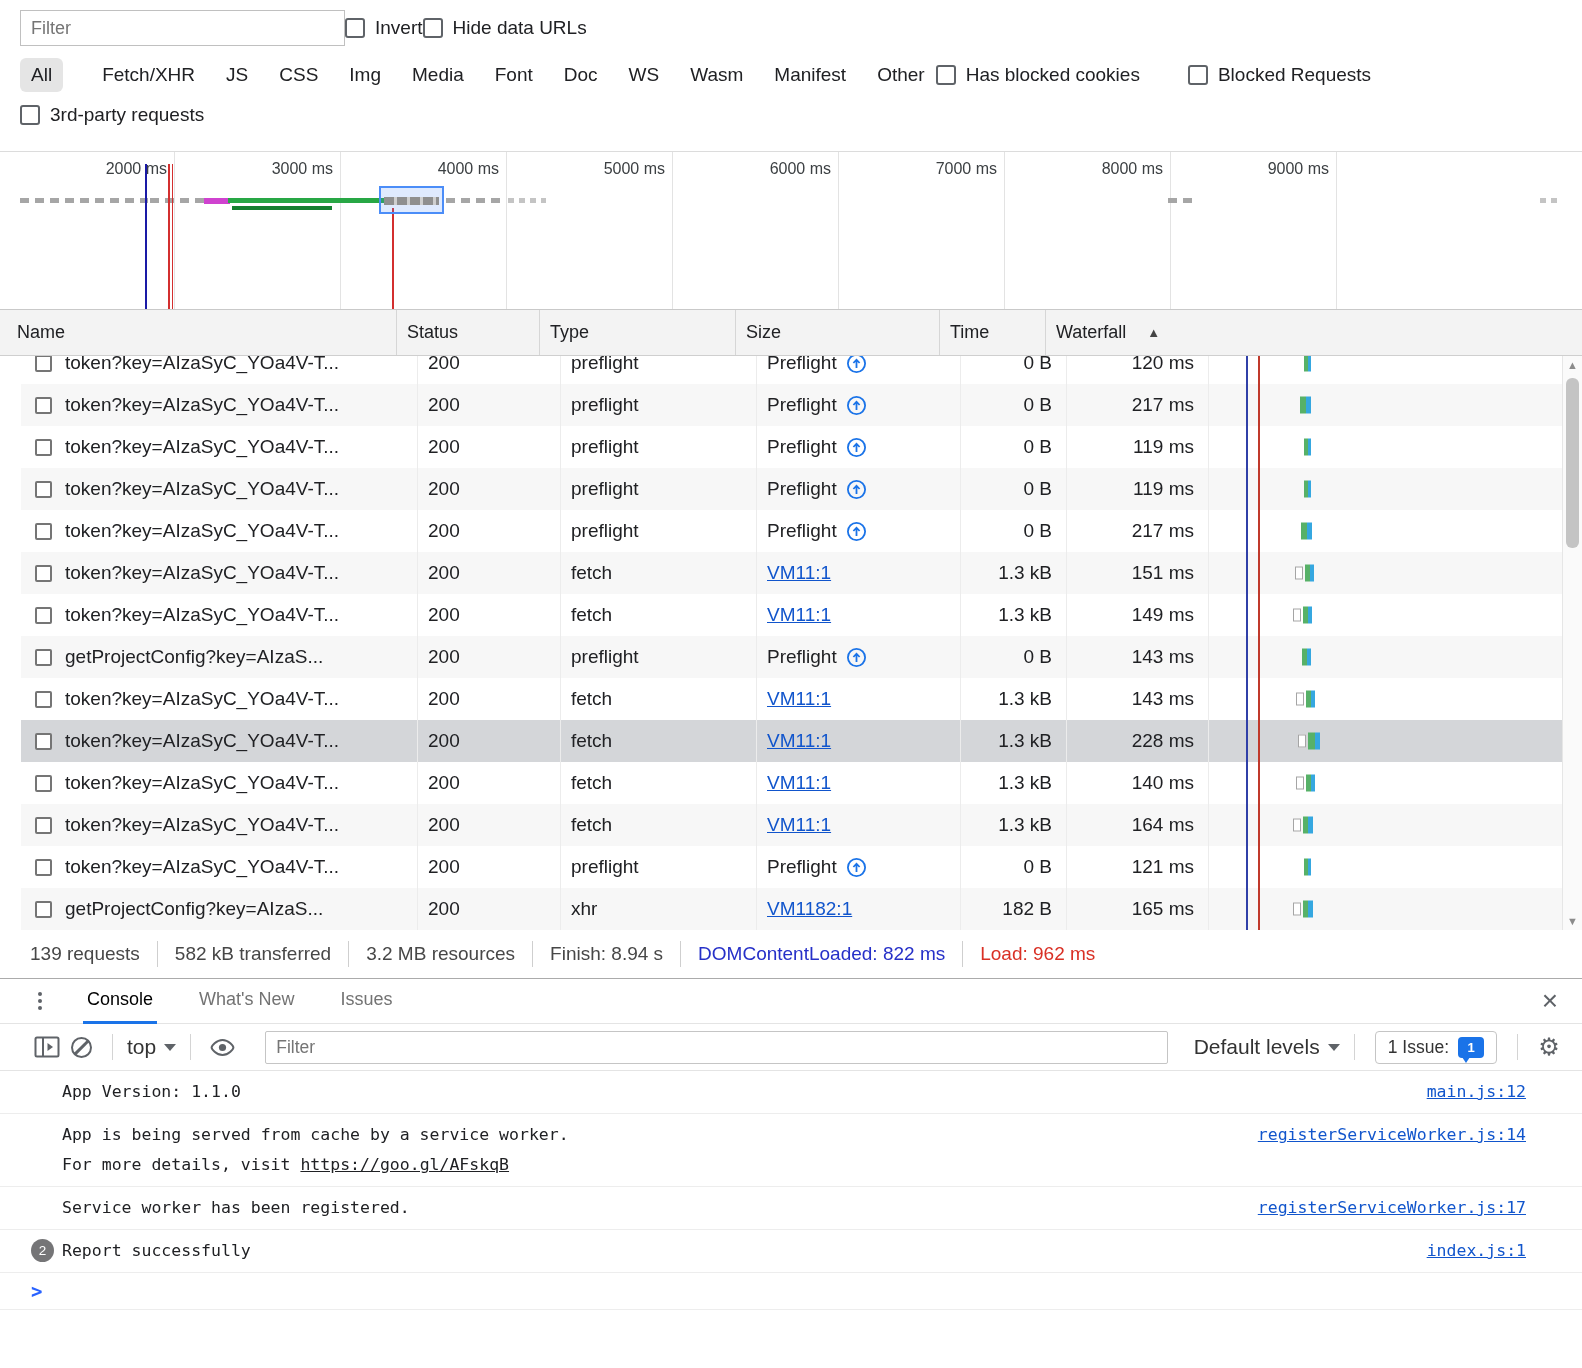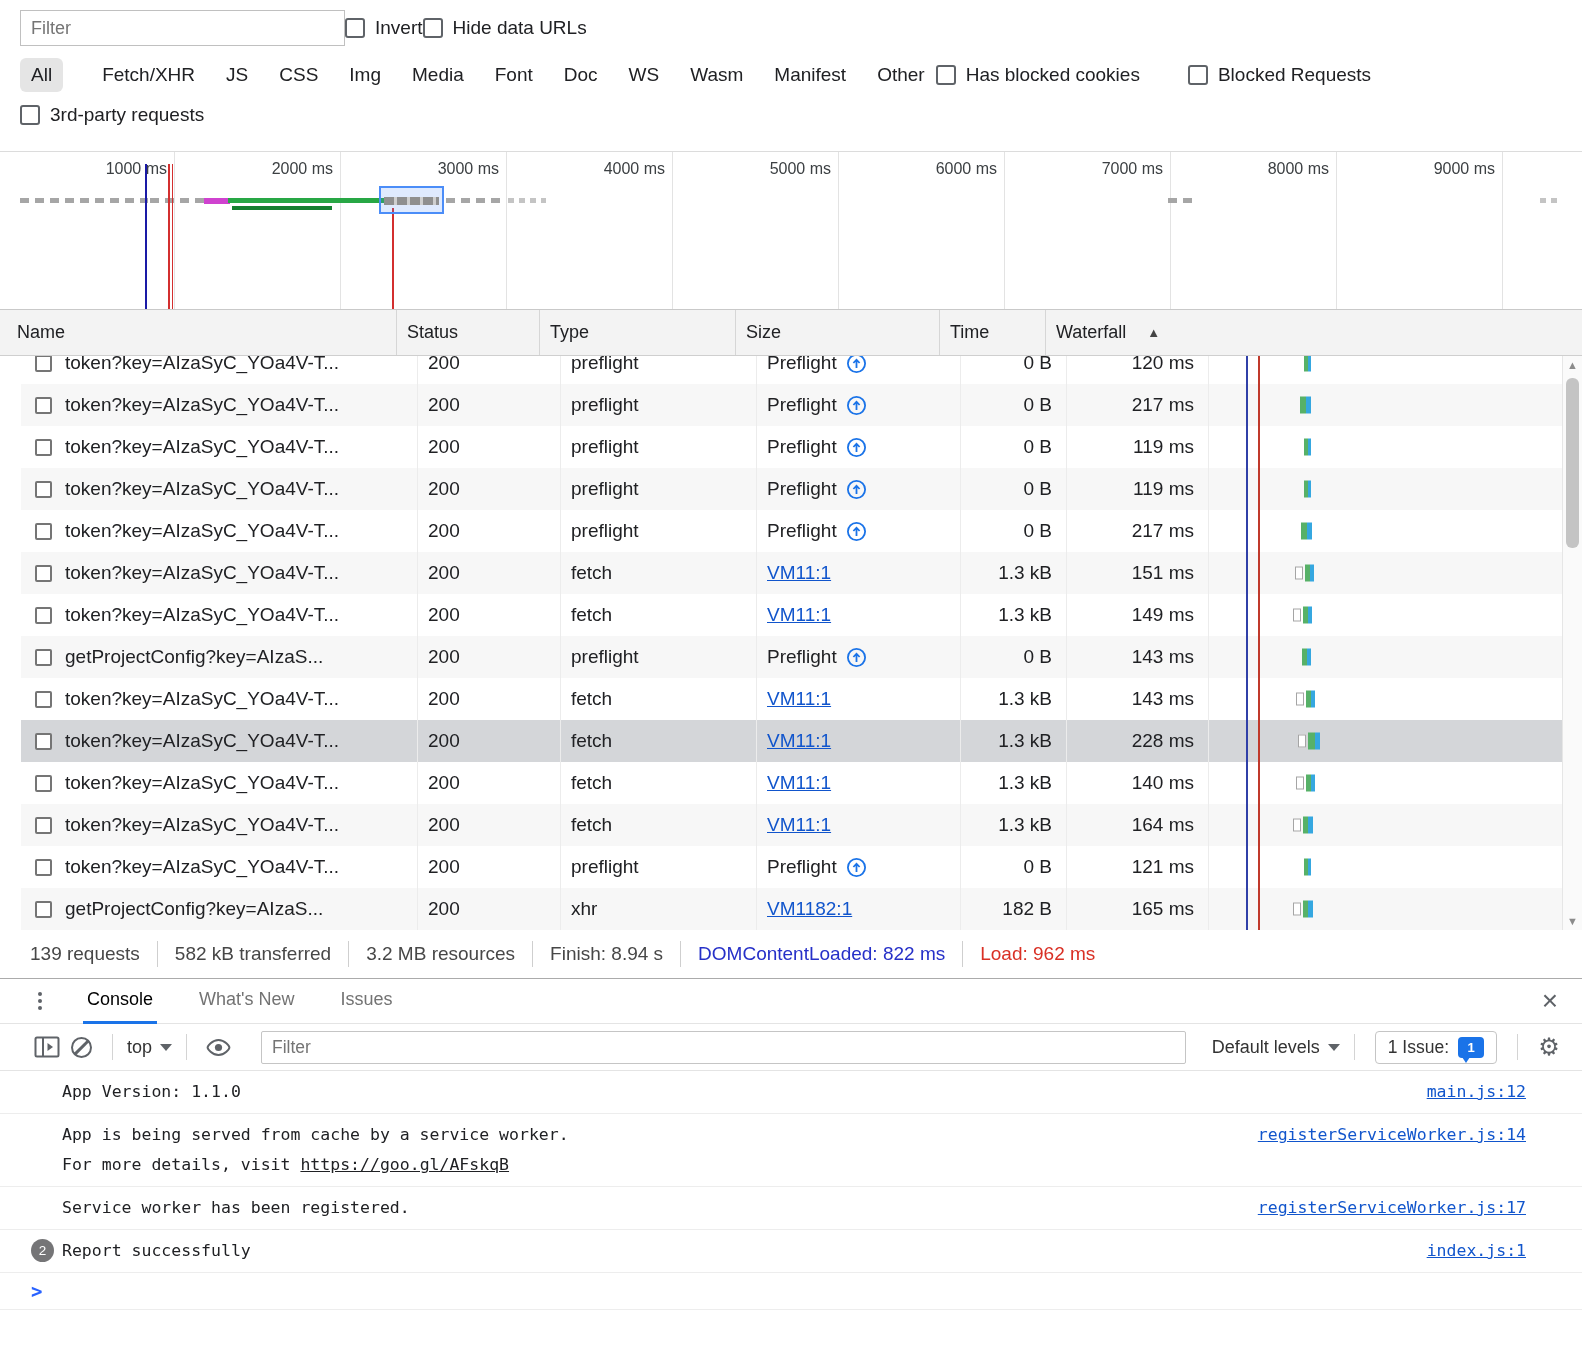--- a/index.html
+++ b/index.html
@@ -84,21 +84,21 @@
          border-bottom:3px solid transparent; cursor:pointer; }
   .tab.active { border-bottom-color:#1a73e8; color:#000000; }
   .close-x { position:absolute; right:24px; font-size:28px; color:#5f6368; line-height:1; cursor:pointer; }
 
   .ctoolbar { height:47px; display:flex; align-items:center; border-bottom:1px solid #e4e4e4; padding:0 16px 0 30px; }
   .tb-sep { width:1px; height:26px; background:#d4d4d4; margin:0 14px; flex:0 0 auto; }
   .icnbtn { display:flex; align-items:center; justify-content:center; width:34px; height:34px; cursor:pointer; flex:0 0 auto; }
   .block-icn { width:21px; height:21px; border:2.5px solid #5f6368; border-radius:50%; position:relative; }
   .block-icn::after { content:''; position:absolute; left:-1px; top:7px; width:19px; height:2.5px; background:#5f6368;
                       transform:rotate(-45deg); }
-  .ddl { display:flex; align-items:center; gap:8px; font-size:18px; color:#333; cursor:pointer; white-space:nowrap; }
+  .ddl { display:flex; align-items:center; gap:8px; font-size:21px; color:#333; cursor:pointer; white-space:nowrap; }
   .caret { width:0; height:0; border-left:6px solid transparent; border-right:6px solid transparent; border-top:7px solid #5f6368; }
   .con-filter { flex:1; height:33px; border:1px solid #c5c5c5; border-radius:2px; margin:0 26px; font-size:17.5px;
                 padding:0 10px; font-family:inherit; color:#202124; outline:none; }
   .con-filter::placeholder { color:#757575; }
   .issue-chip { display:flex; align-items:center; gap:9px; border:1px solid #c5c5c5; border-radius:4px;
                 padding:5px 12px; font-size:17.5px; color:#333; margin:0 6px; cursor:pointer; white-space:nowrap; }
   .bubble { width:26px; height:21px; background:#1a73e8; border-radius:4px; position:relative; color:#fff;
             font-size:13px; font-weight:bold; display:flex; align-items:center; justify-content:center; }
   .bubble::after { content:''; position:absolute; left:4px; bottom:-5px; border-left:4px solid transparent;
                    border-right:4px solid transparent; border-top:6px solid #1a73e8; }
@@ -164,21 +164,20 @@
     <div class="fb-row">
       <span class="cbgroup" style="margin-left:0;">
         <span class="cbx"></span>
         <span class="cbl">3rd-party requests</span>
       </span>
     </div>
   </div>
 
   <div class="overview">
     <div class="ov-cols">
-      <div class="ov-col">1000 ms</div>
       <div class="ov-col">2000 ms</div>
       <div class="ov-col">3000 ms</div>
       <div class="ov-col">4000 ms</div>
       <div class="ov-col">5000 ms</div>
       <div class="ov-col">6000 ms</div>
       <div class="ov-col">7000 ms</div>
       <div class="ov-col">8000 ms</div>
       <div class="ov-col">9000 ms</div>
     </div>
     <div class="ov-layer">

